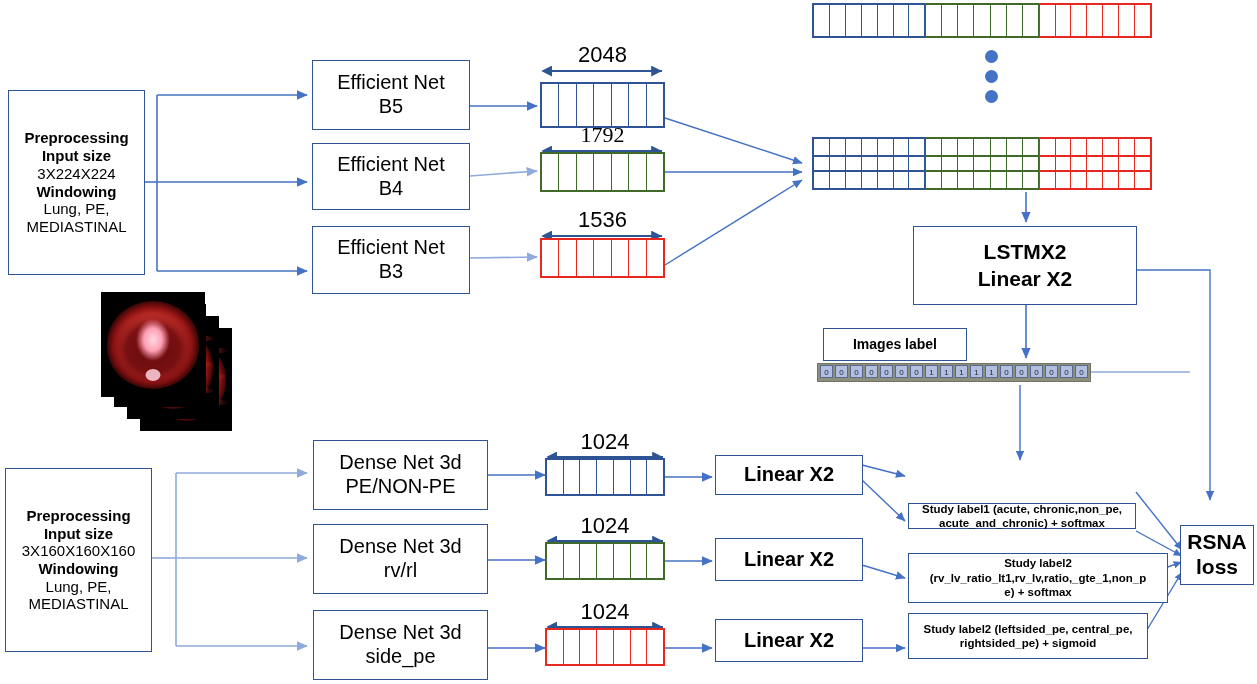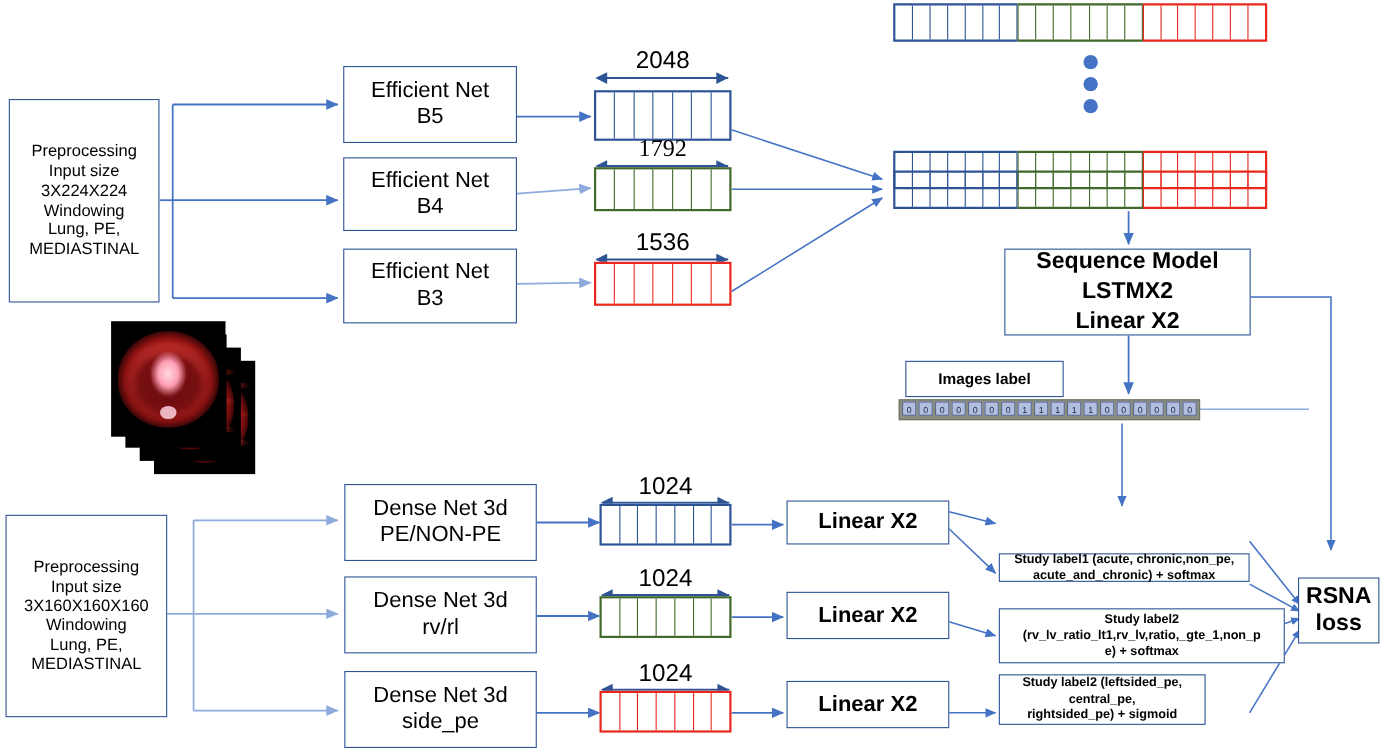--- a/index.html
+++ b/index.html
@@ -17,21 +17,21 @@
     position:absolute;
     border:1px solid #2e5496;
     background:#ffffff;
     box-sizing:border-box;
     display:flex;flex-direction:column;
     align-items:center;justify-content:center;
     text-align:center;
     line-height:1.18;
   }
   .pre{ font-size:15px; padding:4px 2px; }
-  .pre .b{font-weight:normal;}
+  .pre .b{font-weight:bold;}
   .pre .n{font-weight:normal;}
 
   .model{ font-size:20px; }
   .model .l{display:block;}
 
   .seq{ font-size:21px; font-weight:bold; }
   .seq .l{display:block;margin:1px 0;}
 
   .imglabel{ font-size:14px; font-weight:bold; }
 
@@ -367,21 +367,20 @@
         <div class="cell"></div>
         <div class="cell"></div>
         <div class="cell"></div>
         <div class="cell"></div>
         <div class="cell"></div>
         <div class="cell"></div>
     </div>
   </div>
 
   <div class="box seq" style="left:913px;top:226px;width:224px;height:79px;">
-    <span class="l">Sequence Model</span>
     <span class="l">LSTMX2</span>
     <span class="l">Linear X2</span>
   </div>
 
   <div class="box imglabel" style="left:823px;top:328px;width:144px;height:33px;">
     <span>Images label</span>
   </div>
   <div class="bits" style="left:817px;top:363px;height:19px;">
       <div class="bit">0</div>
       <div class="bit">0</div>
@@ -507,21 +506,21 @@
 
   <div class="box studybox" style="left:908px;top:503px;width:228px;height:26px;">
     <span>Study label1 (acute, chronic,non_pe,</span>
     <span>acute_and_chronic)  + softmax</span>
   </div>
   <div class="box studybox" style="left:908px;top:553px;width:260px;height:50px;">
     <span>Study label2</span>
     <span>(rv_lv_ratio_lt1,rv_lv,ratio,_gte_1,non_p</span>
     <span>e) + softmax</span>
   </div>
-  <div class="box studybox" style="left:908px;top:613px;width:188px;height:46px;">
+  <div class="box studybox" style="left:908px;top:613px;width:240px;height:46px;">
     <span>Study label2 (leftsided_pe, central_pe,</span>
     <span>rightsided_pe) + sigmoid</span>
   </div>
 
   <div class="box rsna" style="left:1180px;top:525px;width:74px;height:60px;">
     <span class="l">RSNA</span>
     <span class="l">loss</span>
   </div>
 
 </div>

